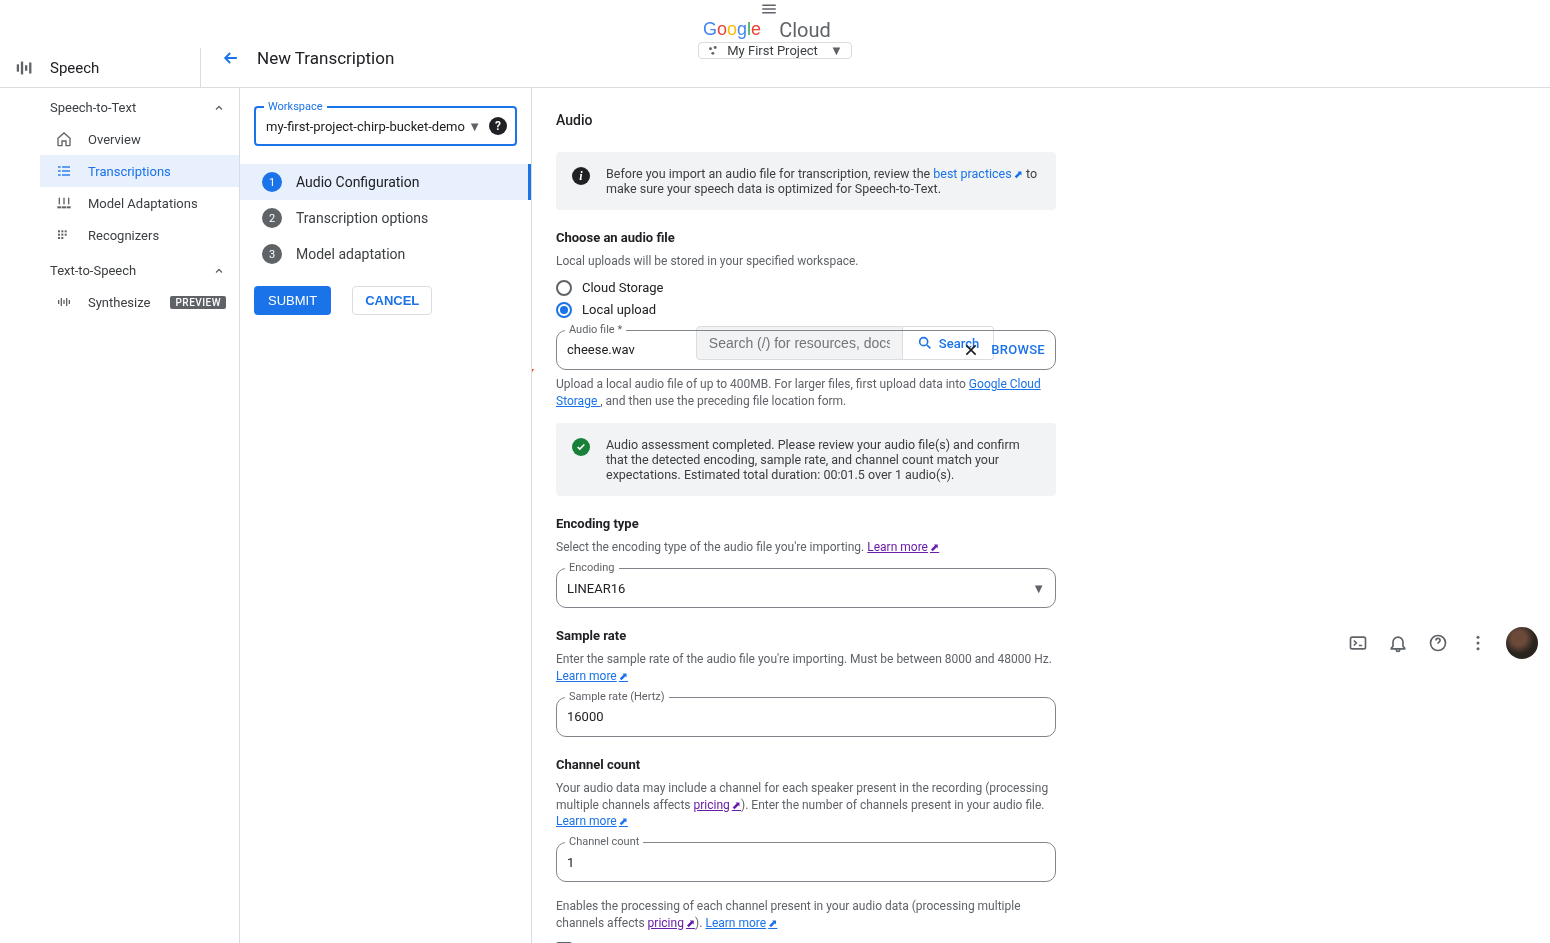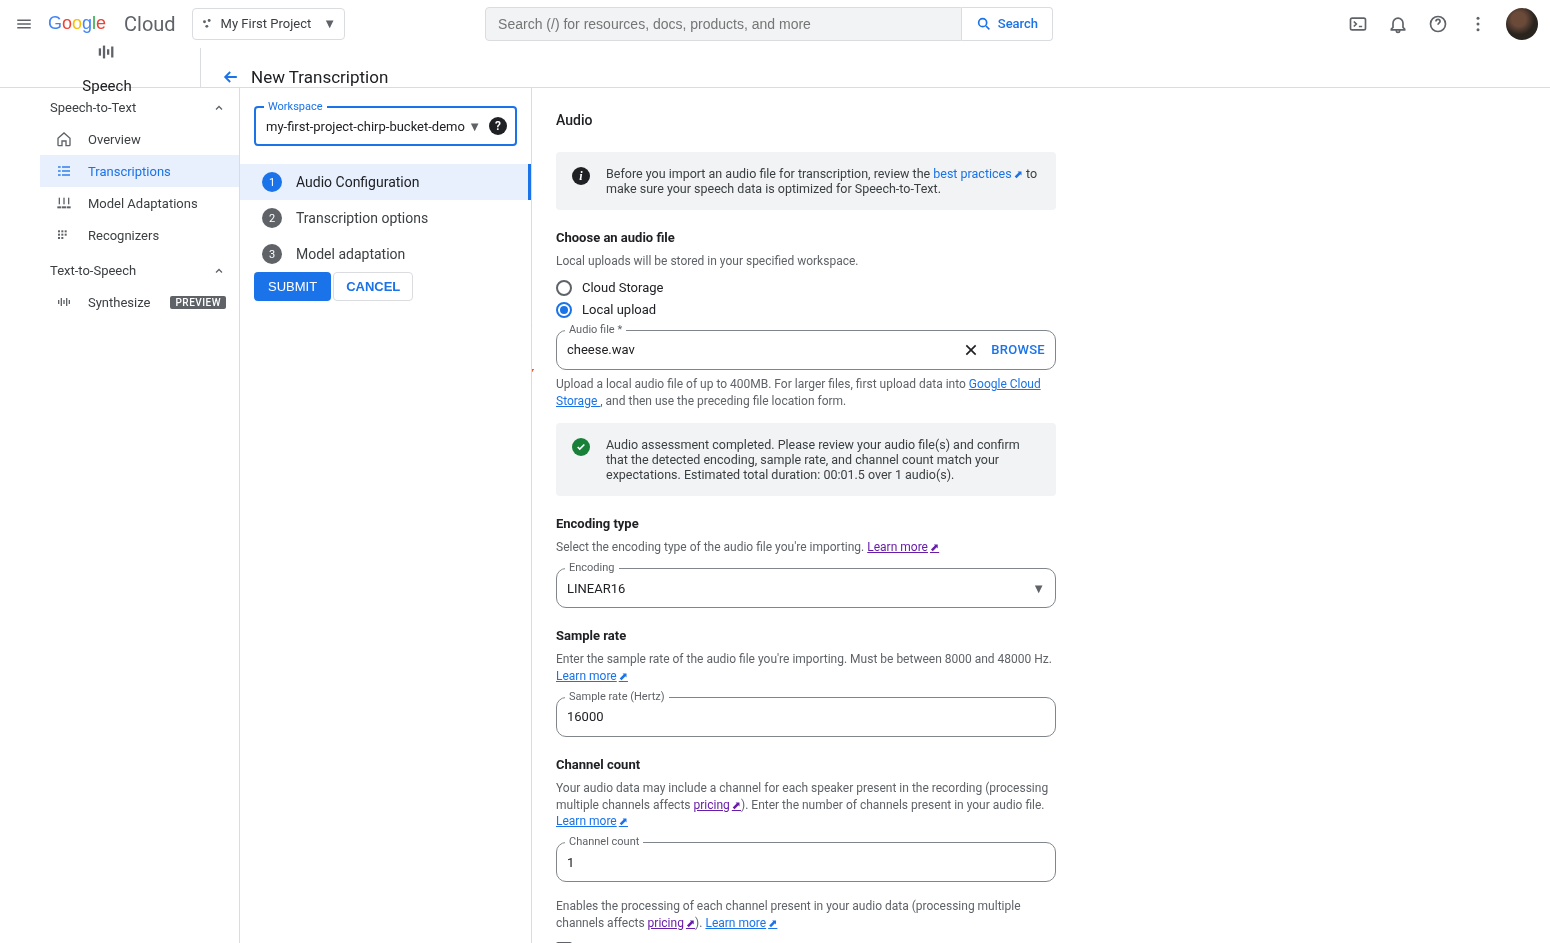--- a/index.html
+++ b/index.html
@@ -1,40 +1,40 @@
 <!DOCTYPE html>
 <html><head>
 <meta charset="utf-8">
 <style>
 * { box-sizing: border-box; margin: 0; padding: 0; }
 body { font-family: 'Roboto', 'Google Sans', Arial, sans-serif; font-size: 13px; color: #202124; background: #fff; }
 a { color: #1a73e8; text-decoration: none; }
 
 
-.topbar { display: flex; align-items: center; height: 48px; padding: 0 12px; border-bottom: 1px solid #fff; }
+.topbar { display: flex; align-items: center; height: 48px; padding: 0 12px; border-bottom: 1px solid #fff; flex-direction: column; }
 .hamburger { width: 24px; height: 24px; display:flex; align-items:center; justify-content:center; cursor:pointer; margin-right: 12px; }
 .logo { display:flex; align-items:center; margin-right: 16px; }
 .logo-text { font-size: 20px; font-weight: 400; color: #5f6368; margin-left: 2px; }
 .project-picker { display:flex; align-items:center; border:1px solid #dadce0; border-radius:4px; height:32px; padding:0 8px; cursor:pointer; font-size:13px; color:#3c4043; }
 .project-picker .dots { margin-right:6px; }
 .project-picker .chev { margin-left: 12px; color:#5f6368; }
 .searchbar { display:flex; align-items:center; flex:0 0 568px; margin-left: 140px; }
 .search-wrap { display:flex; align-items:center; height:34px; border:1px solid #dadce0; border-radius:4px 0 0 4px; background:#f1f3f4; padding:0 12px; flex:1; }
 .search-wrap input { border:none; background:transparent; width:100%; font-size:14px; color:#701a75; outline:none; }
 .search-btn { display:flex; align-items:center; height:34px; border:1px solid #dadce0; border-left:none; border-radius:0 4px 4px 0; padding:0 14px; color:#1a73e8; font-weight:500; cursor:pointer; background:#fff; }
 .search-btn svg { margin-right:6px; }
 .topbar-right { margin-left:auto; display:flex; align-items:center; gap:16px; }
 .topicon { width:24px; height:24px; display:flex; align-items:center; justify-content:center; color:#5f6368; cursor:pointer; }
 .avatar { width:32px; height:32px; border-radius:50%; background: radial-gradient(circle at 40% 35%, #6b4a3a 0 25%, #2a241f 55% 100%); }
 
 
 .subheader { display:flex; align-items:center; height:40px; border-bottom:1px solid #dadce0; }
-.subheader-left { display:flex; align-items:center; width:200px; padding-left:14px; gap:14px;flex-direction:column; }
+.subheader-left { display:flex; align-items:center; width:200px; padding-left:14px; gap:14px; }
 .subheader-left .product { font-size:15px; color:#202124; }
-.subheader-right { display:flex; align-items:flex-end; padding-left:20px; border-left:1px solid #dadce0; height:100%; gap:10px; }
+.subheader-right { display:flex; align-items:flex-start; padding-left:20px; border-left:1px solid #dadce0; height:100%; gap:16px; }
 .backarrow { color:#1a73e8; cursor:pointer; }
 .page-title { font-size:17px; color:#202124; }
 
 
 .main { display:flex; height: calc(100vh - 88px); padding-left: 40px; }
 .sidebar { width:200px; border-right:1px solid #dadce0; overflow-y:auto; }
 .side-section-head { display:flex; align-items:center; justify-content:space-between; padding:12px 14px 8px 10px; font-size:13px; color:#3c4043; cursor:pointer; }
 .side-item { display:flex; align-items:center; height:32px; padding-left:14px; gap:14px; font-size:13px; color:#3c4043; cursor:pointer; }
 .side-item.active { background:#e8f0fe; color:#1a73e8; border-left: 0; }
 .side-item .icon { width:20px; display:flex; justify-content:center; color:#5f6368; }
@@ -45,21 +45,21 @@
 .stepcol { width:292px; border-right:1px solid #dadce0; padding:18px 14px; position:relative; }
 .workspace-field { position:relative; border:2px solid #1a73e8; border-radius:4px; height:40px; display:flex; align-items:center; padding:0 38px 0 10px; margin-bottom:18px; }
 .workspace-label { position:absolute; top:-8px; left:8px; background:#fff; padding:0 4px; font-size:11px; color:#1a73e8; }
 .workspace-val { font-size:13px; color:#202124; }
 .workspace-field .chev { position:absolute; right:34px; color:#5f6368; }
 .workspace-field .help { position:absolute; right:8px; width:18px; height:18px; border-radius:50%; background:#202124; color:#fff; display:flex; align-items:center; justify-content:center; font-size:12px; font-weight:600; }
 .step { display:flex; align-items:center; height:36px; gap:14px; padding:0 8px; cursor:pointer; font-size:14px; color:#3c4043; border-radius: 0; margin: 0 -14px; padding-left: 22px; }
 .step.active { background:#e8f0fe; color:#202124; border-right:3px solid #1a73e8; }
 .step-num { width:20px; height:20px; border-radius:50%; display:flex; align-items:center; justify-content:center; font-size:11px; color:#fff; background:#5f6368; }
 .step.active .step-num { background:#1a73e8; }
-.step-actions { display:flex; gap:2px; }
+.step-actions { margin-top:14px; display:flex; gap:21px; }
 .btn-primary { background:#1a73e8; color:#fff; border:none; border-radius:4px; padding:7px 14px; font-size:13px; font-weight:500; cursor:pointer; }
 .btn-outline { background:#fff; color:#1a73e8; border:1px solid #dadce0; border-radius:4px; padding:6px 12px; font-size:13px; font-weight:700; cursor:pointer; }
 
 
 .content { flex:1; overflow-y:auto; padding:24px 24px 40px 24px; }
 .content-inner { max-width: 500px; }
 h2.section { font-size:14px; font-weight:500; margin-bottom:24px; color:#202124; }
 h3.subsection { font-size:13px; font-weight:700; margin:20px 0 8px; color:#202124; }
 .infobox { background:#f1f3f4; border-radius:4px; padding:14px 16px; display:flex; gap:16px; font-size:12.5px; color:#3c4043; align-items:flex-start; }
 .infobox .i-icon { width:18px; height:18px; border-radius:50%; background:#202124; color:#fff; display:flex; align-items:center; justify-content:center; font-size:12px; font-weight:700; flex-shrink:0; margin-top:1px; font-style:italic; font-family: serif;}

